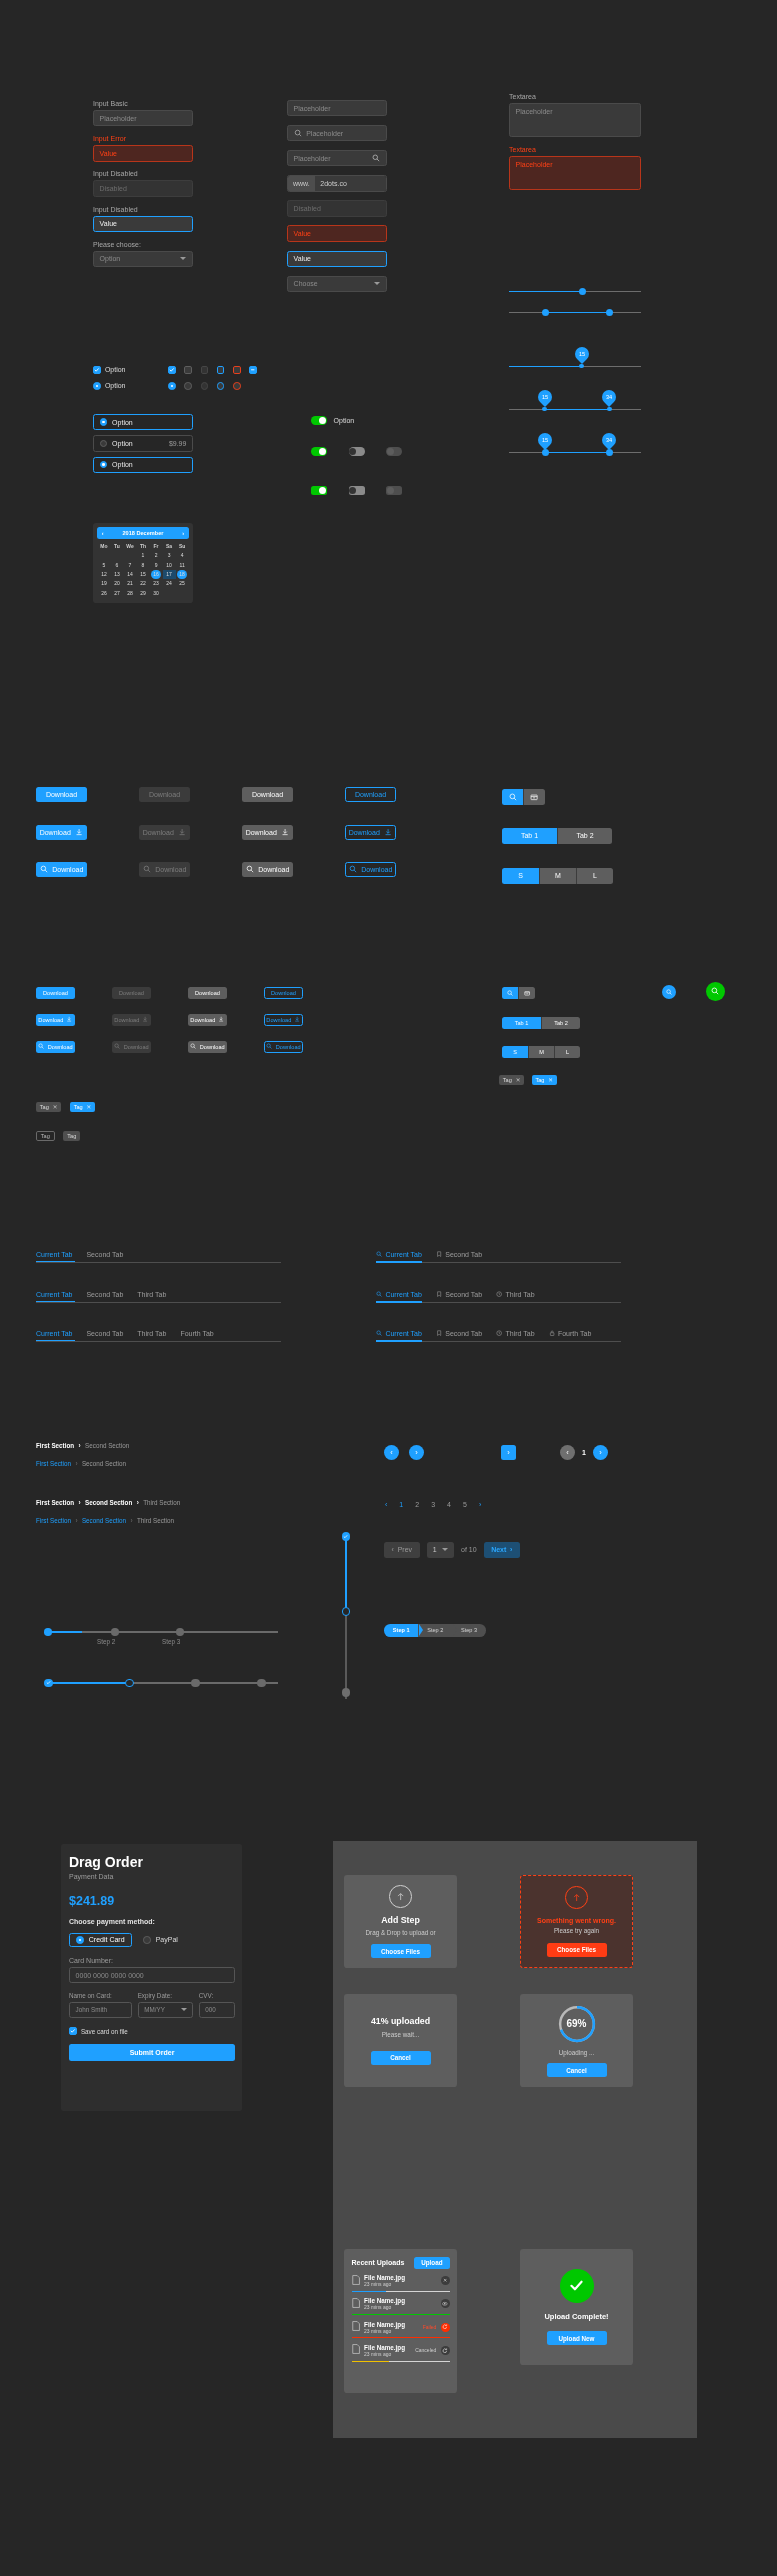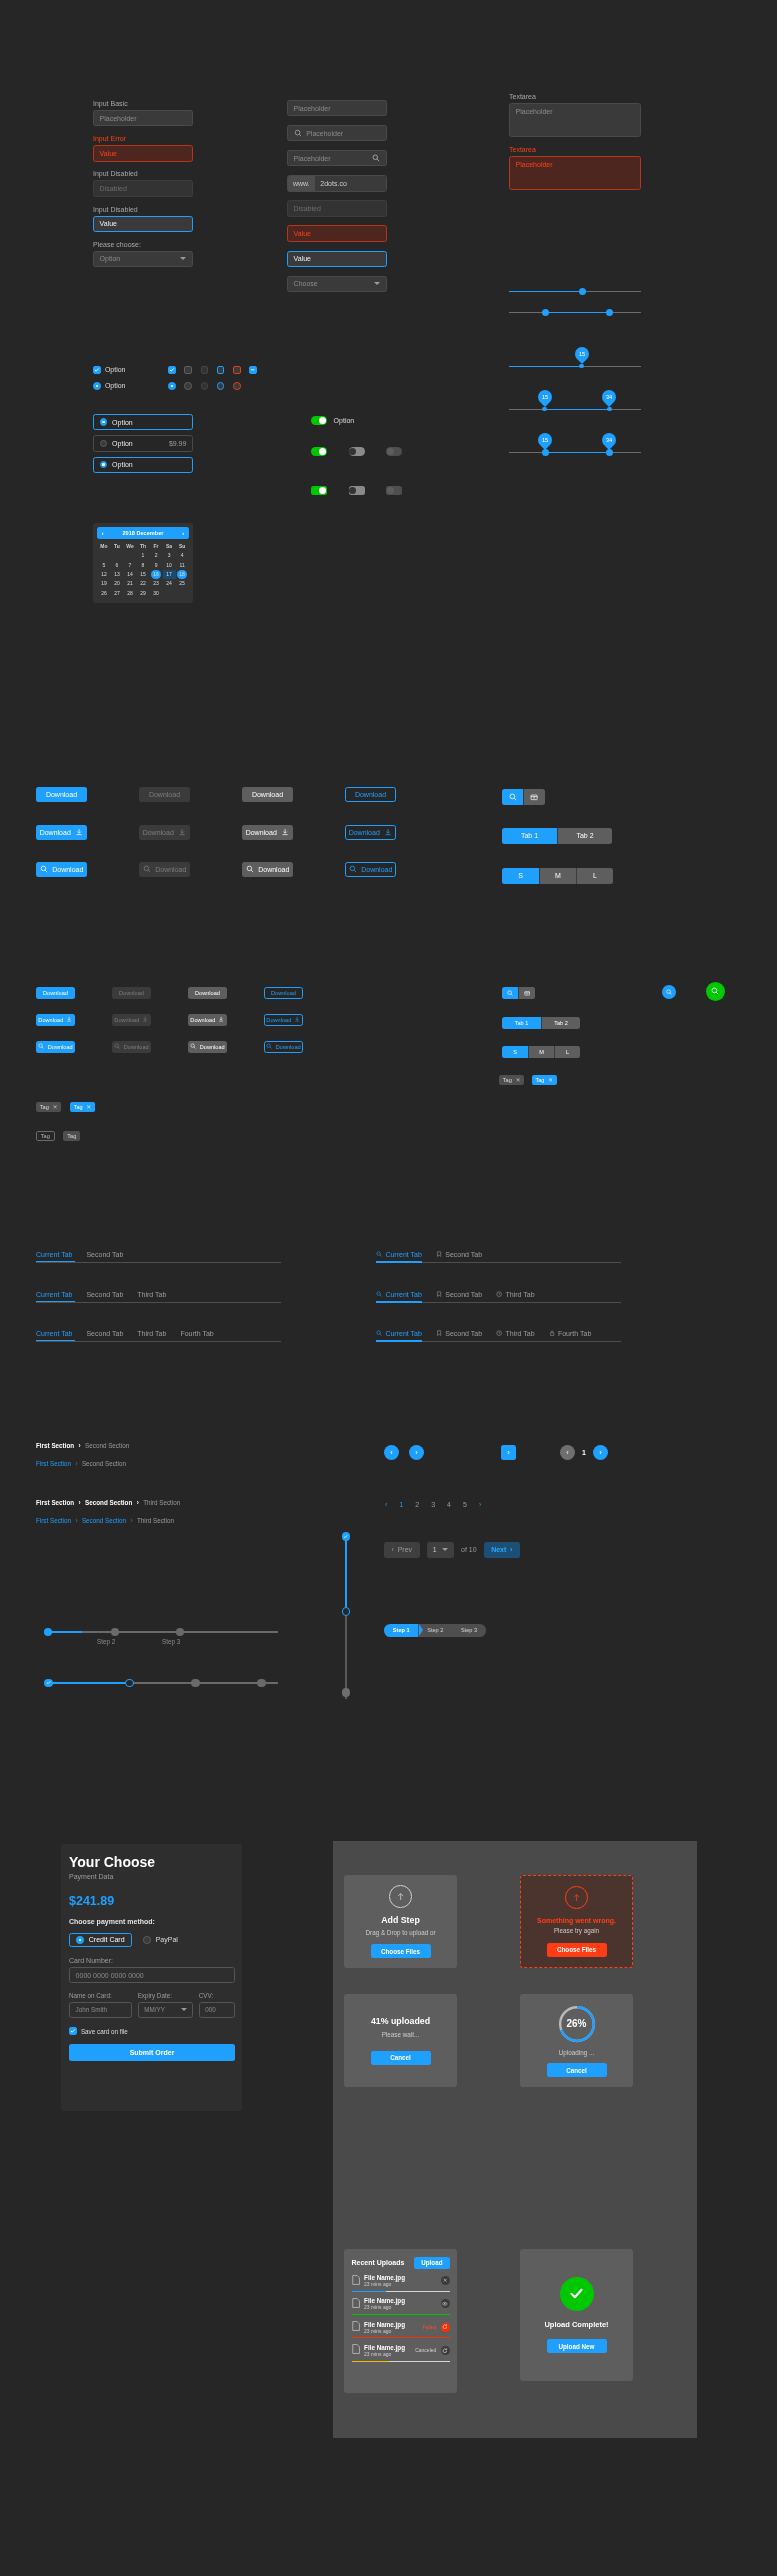--- a/index.html
+++ b/index.html
@@ -886,21 +886,21 @@
     <div style="position:absolute;top:0.6px;left:81px;width:8.8px;height:8.8px;border-radius:50%;border:1.6px solid #1fa0ff;background:#262626;"></div>
     <div style="position:absolute;top:0.6px;left:147px;width:8.8px;height:8.8px;border-radius:50%;background:#6a6a6a;"></div>
     <div style="position:absolute;top:0.6px;left:213px;width:8.8px;height:8.8px;border-radius:50%;background:#6a6a6a;"></div>
   </div>
 </div>
 
 <div class="abs" style="left:61px;top:1844px;width:181px;height:267px;background:#2e2e2e;border-radius:2.5px;"></div>
 <div class="abs" style="left:333px;top:1841px;width:364px;height:597px;background:#4a4a4a;"></div>
 
 <div class="abs" style="left:69px;top:1854px;width:166px;">
-  <div style="font-size:14px;font-weight:bold;color:#fff;">Your Choose</div>
+  <div style="font-size:14px;font-weight:bold;color:#fff;">Drag Order</div>
   <div style="font-size:7px;color:#9c9c9c;margin-top:3.1px;">Payment Data</div>
   <div style="font-size:12.5px;font-weight:bold;color:#1fa0ff;margin-top:14px;">$241.89</div>
   <div style="font-size:7px;font-weight:bold;color:#e2e2e2;margin-top:10px;">Choose payment method:</div>
 
   <div style="display:flex;align-items:center;gap:11.3px;margin-top:7.5px;">
     <div style="display:flex;align-items:center;gap:5px;border:0.6px solid #1fa0ff;border-radius:2.5px;padding:2.5px 6.3px;font-size:7px;color:#fff;">
       <span class="rd on"></span>
       <span>Credit Card</span>
     </div>
     <div style="display:flex;align-items:center;gap:5px;font-size:7px;color:#ddd;">
@@ -969,21 +969,21 @@
   <div style="font-size:6.3px;color:#cdcdcd;margin-top:5px;">Please wait...</div>
   <div class="btn pri" style="margin-top:12.5px;width:60px;height:14px;font-weight:bold;font-size:6.3px;">Cancel</div>
 </div>
 
 <div class="abs ucard" style="left:520px;top:1994px;width:113px;height:93px;">
   <div style="position:relative;width:40px;height:40px;">
     <svg width="40" height="40" viewBox="0 0 64 64">
       <circle cx="32" cy="32" r="27" stroke="#b9b9b9" stroke-width="4" fill="none"></circle>
       <circle cx="32" cy="32" r="27" stroke="#1fa0ff" stroke-width="4" fill="none" stroke-dasharray="117 170" stroke-dashoffset="0" transform="rotate(-90 32 32)"></circle>
     </svg>
-    <div style="position:absolute;inset:0;display:flex;align-items:center;justify-content:center;font-size:10px;font-weight:bold;color:#fff;">26%</div>
+    <div style="position:absolute;inset:0;display:flex;align-items:center;justify-content:center;font-size:10px;font-weight:bold;color:#fff;">69%</div>
   </div>
   <div style="font-size:6.3px;color:#cdcdcd;margin-top:5px;">Uploading ...</div>
   <div class="btn pri" style="margin-top:7.5px;width:60px;height:14px;font-weight:bold;font-size:6.3px;">Cancel</div>
 </div>
 
 <div class="abs" style="left:344px;top:2249px;width:113px;height:144px;background:#5e5e5e;border-radius:3.1px;padding:7.5px;">
   <div style="display:flex;align-items:center;justify-content:space-between;">
     <div style="font-size:7px;font-weight:bold;color:#fff;">Recent Uploads</div>
     <div class="btn pri" style="height:12px;font-size:6.3px;font-weight:bold;padding:0 7px;">Upload</div>
   </div>
@@ -1065,21 +1065,21 @@
             </svg>
           </span>
         </div>
         <div style="margin-top:3.8px;height:0.9px;background:#d5d5d5;position:relative;">
           <div style="position:absolute;left:0;top:0;height:100%;width:38%;background:#f0c000;"></div>
         </div>
       </div>
     </div>
 </div>
 
-<div class="abs ucard" style="left:520px;top:2249px;width:113px;height:132px;">
+<div class="abs ucard" style="left:520px;top:2249px;width:113px;height:116px;">
   <div style="width:34px;height:34px;border-radius:50%;background:#00c800;display:flex;align-items:center;justify-content:center;">
     <svg width="19" height="19" viewBox="0 0 30 30">
         <path d="M7 15.5 L12.5 21 L23 9" stroke="#fff" stroke-width="3.4" fill="none" stroke-linecap="round" stroke-linejoin="round"></path>
       </svg>
   </div>
   <div style="font-size:7.5px;font-weight:bold;color:#fff;margin-top:9.4px;">Upload Complete!</div>
   <div class="btn pri" style="margin-top:10px;width:60px;height:14.4px;font-weight:bold;font-size:6.3px;">Upload New</div>
 </div>
 
 

